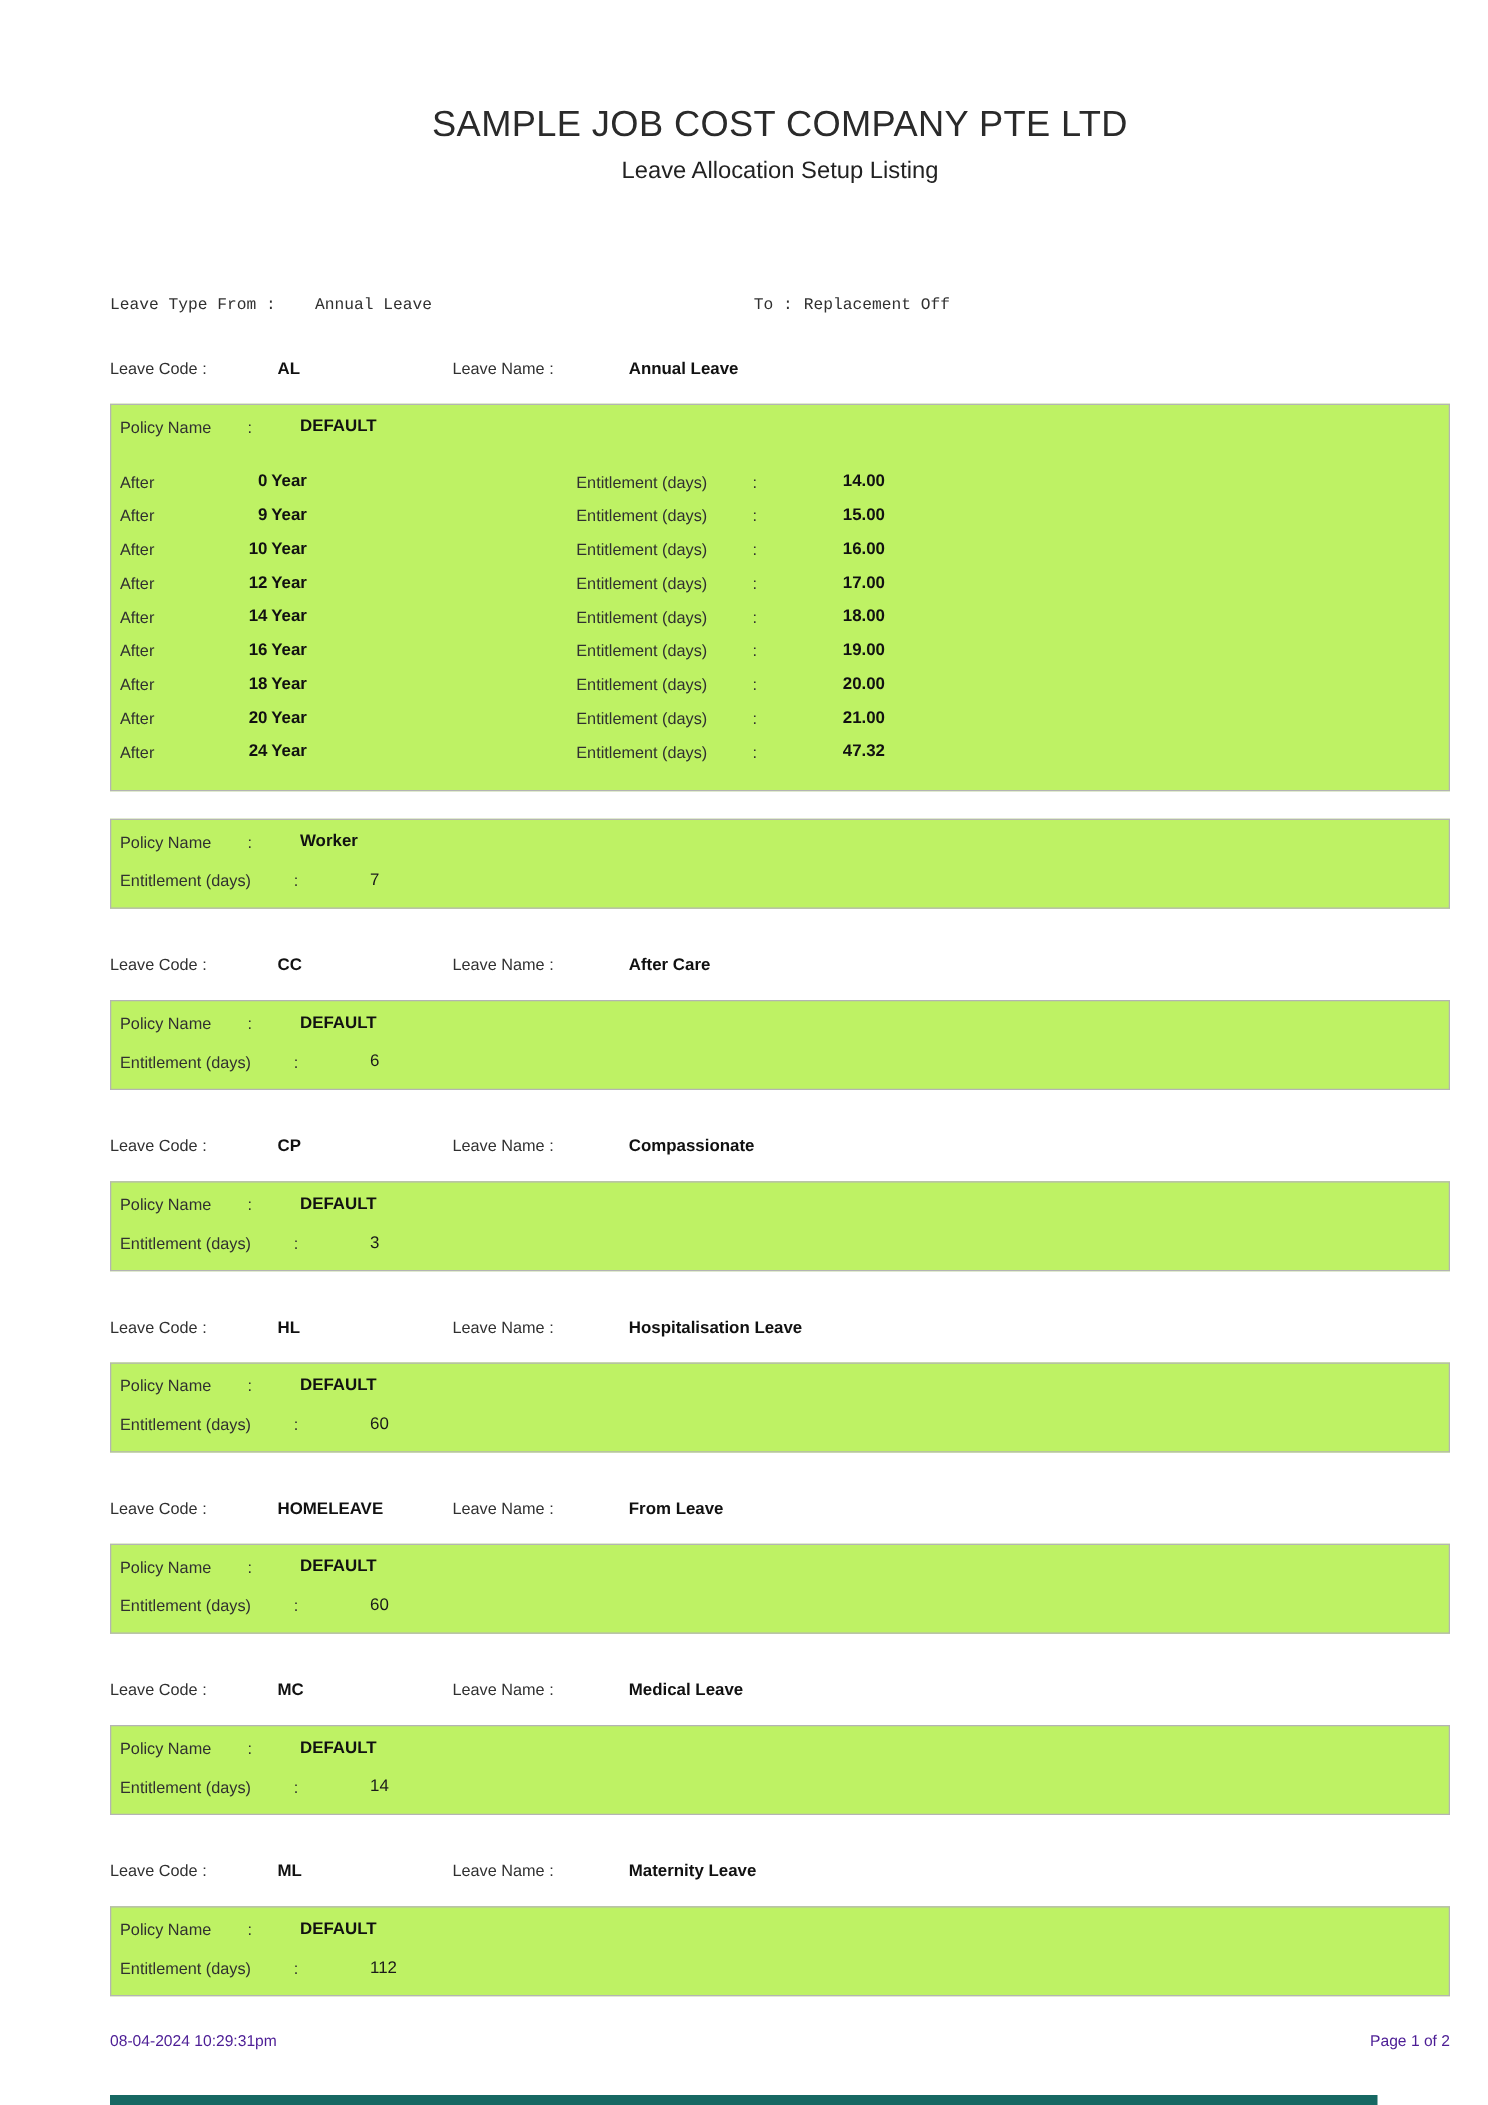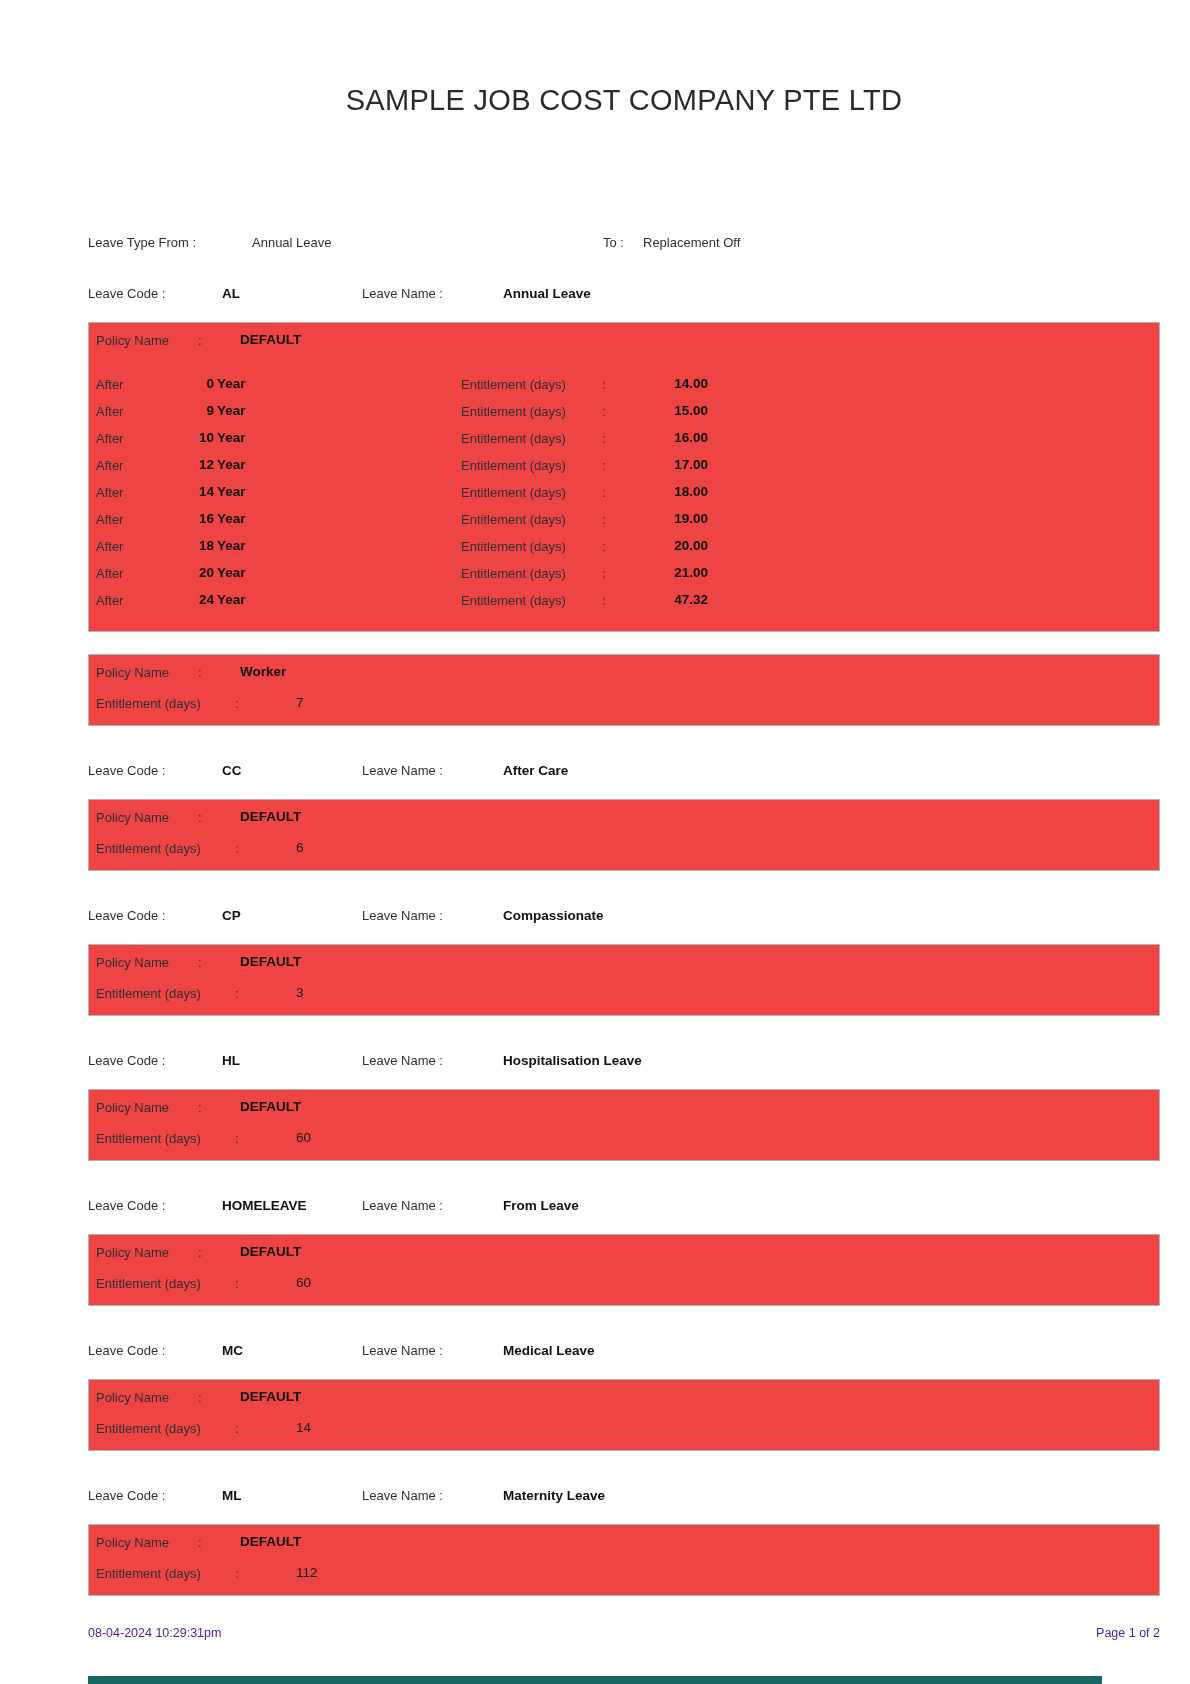--- a/index.html
+++ b/index.html
@@ -4,36 +4,36 @@
 <style>
   html,body { margin:0; padding:0; }
   body {
     width:1190px; height:1684px; background:#ffffff; position:relative;
     font-family:"Liberation Sans", sans-serif; color:#1c1c1c; overflow:hidden;
   }
   .content { position:absolute; left:88px; top:0; width:1072px; }
   .company   { margin:84px 0 0 0; text-align:center; font-size:29px; font-weight:400; color:#2a2a2a; letter-spacing:.3px; }
   .subtitle  { margin:9px 0 0 0;  text-align:center; font-size:19px; font-weight:400; color:#222; }
 
-  .filter-row { position:relative; margin-top:118px; height:16px; font-size:13px; color:#303030; }
+  .filter-row { position:relative; margin-top:88px; height:16px; font-size:13px; color:#303030;font-family:Liberation Mono, monospace; }
   .f-from-l { position:absolute; left:0; }
   .f-from-v { position:absolute; left:164px; }
   .f-to-l   { position:absolute; left:515px; }
   .f-to-v   { position:absolute; left:555px; }
 
   .section { margin-top:37px; }
   .section:first-child { margin-top:35px; }
 
   .code-row { position:relative; height:16px; font-size:13px; color:#303030; }
   .lc-label { position:absolute; left:0; }
   .lc-value { position:absolute; left:134px; font-weight:bold; font-size:13.5px; color:#111; }
   .ln-label { position:absolute; left:274px; }
   .ln-value { position:absolute; left:415px; font-weight:bold; font-size:13.5px; color:#111; }
 
-  .pbox { border:1px solid #b4b4b4; margin-top:20px; padding:9px 0 0 7px; font-size:13px; color:#303030; background:#ef4444; }
+  .pbox { border:1px solid #b4b4b4; margin-top:20px; padding:9px 0 0 7px; font-size:13px; color:#303030; background:#bef264; }
   .pbox + .pbox { margin-top:22px; }
 
   .pline  { position:relative; height:18px; }
   .p-label { position:absolute; left:0; top:1px; }
   .p-colon { position:absolute; left:102px; top:1px; }
   .p-value { position:absolute; left:144px; top:0; font-weight:bold; font-size:13.5px; color:#111; }
 
   .eline  { position:relative; height:18px; margin-top:13px; margin-bottom:12px; }
   .e-label { position:absolute; left:0; top:1px; }
   .e-colon { position:absolute; left:139px; top:1px; }
@@ -52,20 +52,21 @@
   .footer .ts   { float:left; }
   .footer .pg   { float:right; }
 
   .hscroll { position:absolute; left:88px; bottom:0; width:1014px; height:8px; background:#176863; }
 </style>
 </head>
 <body>
 
 <div class="content">
   <div class="company">SAMPLE JOB COST COMPANY PTE LTD</div>
+  <div class="subtitle">Leave Allocation Setup Listing</div>
 
   <div class="filter-row">
     <span class="f-from-l">Leave Type From :</span>
     <span class="f-from-v">Annual Leave</span>
     <span class="f-to-l">To :</span>
     <span class="f-to-v">Replacement Off</span>
   </div>
 
   <div id="sections-host">
       <div class="section">

